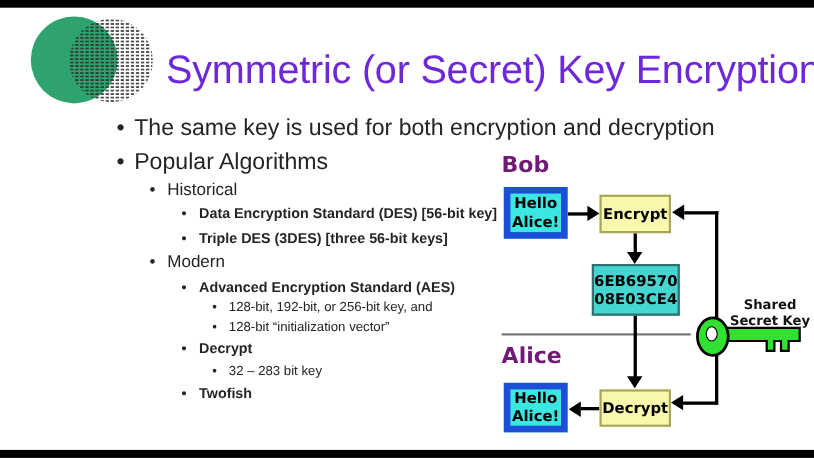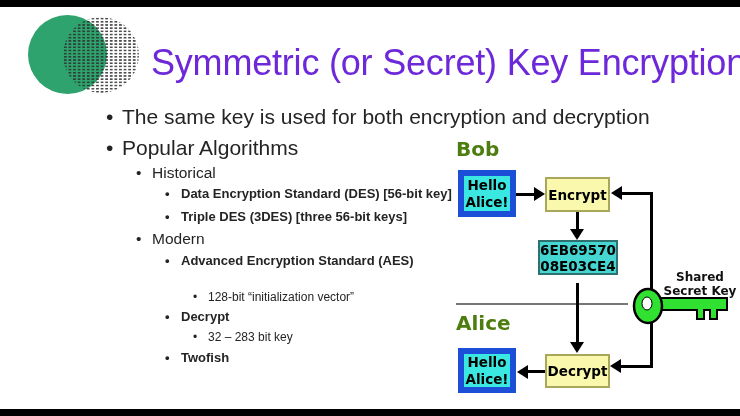--- a/index.html
+++ b/index.html
@@ -21,21 +21,21 @@
          white-space:nowrap;letter-spacing:-0.2px;}
   .bl{position:absolute;color:#242424;white-space:nowrap;}
   .bl::before{content:"\2022";position:absolute;}
   .l1{left:122px;font-size:21px;line-height:21px;} .l1::before{left:-16px;}
   .l2{left:152px;font-size:15.5px;line-height:19px;} .l2::before{left:-16px;}
   .l3{left:181px;font-size:13px;line-height:16px;font-weight:bold;}   .l3::before{left:-16px;}
   .l4{left:208px;font-size:12px;line-height:15px;}   .l4::before{left:-15px;}
 
   
   .dg{font-family:"DejaVu Sans", sans-serif;}
-  .actor{position:absolute;font-weight:bold;font-size:20px;color:#4d7c0f;line-height:22px;}
+  .actor{position:absolute;font-weight:bold;font-size:20px;color:#701a75;line-height:22px;}
   .box{position:absolute;box-sizing:border-box;display:flex;align-items:center;justify-content:center;
        text-align:center;font-weight:bold;color:#000;white-space:pre-line;}
   .cyan{background:#3ae8e1;border:6px solid #1d4ed8;font-size:13.5px;line-height:17px;}
   .cipher{background:#45d6d1;border:2px solid #2f7070;font-size:13.5px;line-height:16px;}
   .yellow{background:#f9f8ac;border:2px solid #a9a75b;font-size:13.5px;line-height:16px;}
   .hline,.vline{position:absolute;background:#000;}
   .hline{height:3px;} .vline{width:3px;}
   .divider{position:absolute;left:456px;top:296px;width:172px;height:2px;background:#777;}
   .ah{position:absolute;width:0;height:0;}
   .ah.right{border-top:7px solid transparent;border-bottom:7px solid transparent;border-left:11px solid #000;}
@@ -59,20 +59,21 @@
 
     <div class="title">Symmetric (or Secret) Key Encryption</div>
 
     <div class="bl l1" style="top:99px">The same key is used for both encryption and decryption</div>
     <div class="bl l1" style="top:130px">Popular Algorithms</div>
     <div class="bl l2" style="top:156px">Historical</div>
     <div class="bl l3" style="top:179px">Data Encryption Standard (DES) [56-bit key]</div>
     <div class="bl l3" style="top:202px">Triple DES (3DES)  [three 56-bit keys]</div>
     <div class="bl l2" style="top:222px">Modern</div>
     <div class="bl l3" style="top:246px">Advanced Encryption Standard (AES)</div>
+    <div class="bl l4" style="top:265px">128-bit, 192-bit, or 256-bit key, and</div>
     <div class="bl l4" style="top:283px">128-bit “initialization vector”</div>
     <div class="bl l3" style="top:302px">Decrypt</div>
     <div class="bl l4" style="top:323px">32 – 283 bit key</div>
     <div class="bl l3" style="top:343px">Twofish</div>
 
     <div class="dg">
       <div class="actor" style="left:456px;top:131px">Bob</div>
 
       <div class="divider"></div>
       <div class="actor" style="left:456px;top:305px">Alice</div>
@@ -91,21 +92,21 @@
 
       <div class="vline" style="left:576px;top:276px;height:60px"></div>
       <div class="ah down" style="left:570px;top:335px"></div>
 
       <div class="hline" style="left:528px;top:363px;width:17px"></div>
       <div class="ah left" style="left:517px;top:358px"></div>
 
       <div class="box cyan" style="left:458px;top:163px;width:58px;height:47px">Hello
 Alice!</div>
       <div class="box yellow" style="left:545px;top:170px;width:65px;height:35px">Encrypt</div>
-      <div class="box cipher" style="left:538px;top:233px;width:80px;height:35px">6EB69570
+      <div class="box cipher" style="left:538px;top:233px;width:80px;height:47px">6EB69570
 08E03CE4</div>
       <div class="box yellow" style="left:545px;top:347px;width:65px;height:34px">Decrypt</div>
       <div class="box cyan" style="left:458px;top:341px;width:58px;height:45px">Hello
 Alice!</div>
 
       <div class="sharedkey">Shared
 Secret Key</div>
       <svg class="keysvg" width="110" height="42" viewBox="0 0 110 42">
         <path d="M30,12 L97,12 L97,24 L87,24 L87,33 L80,33 L80,24 L74,24 L74,33 L67,33 L67,24 L30,24 Z" fill="#31e131" stroke="#000" stroke-width="2"></path>
         <ellipse cx="18" cy="20" rx="14" ry="17" fill="#31e131" stroke="#000" stroke-width="2.5"></ellipse>

